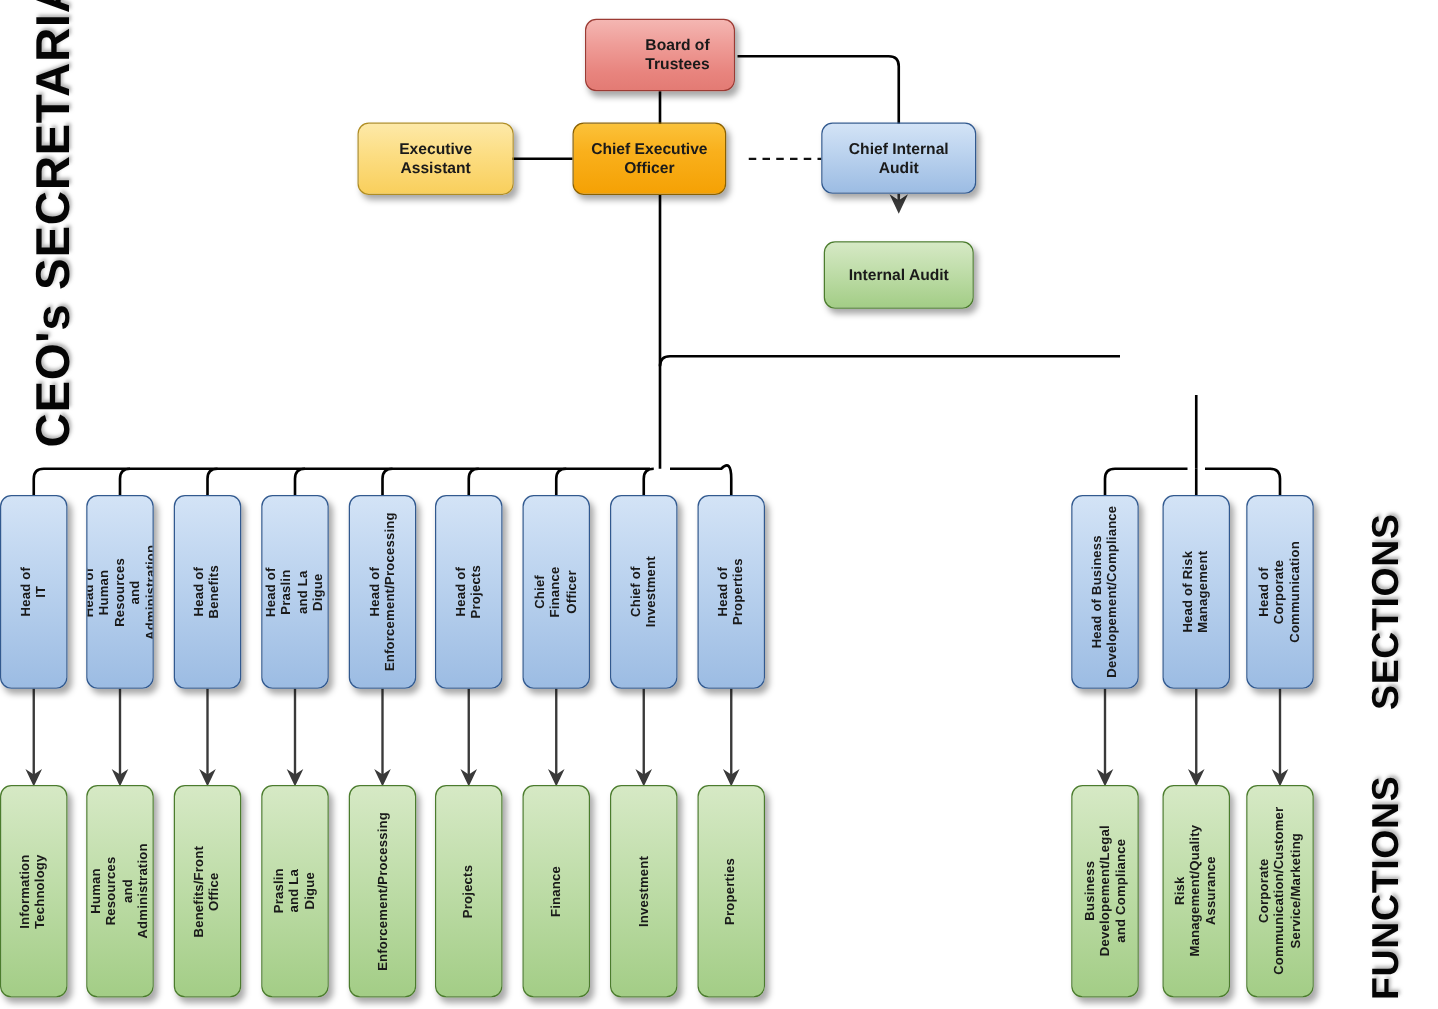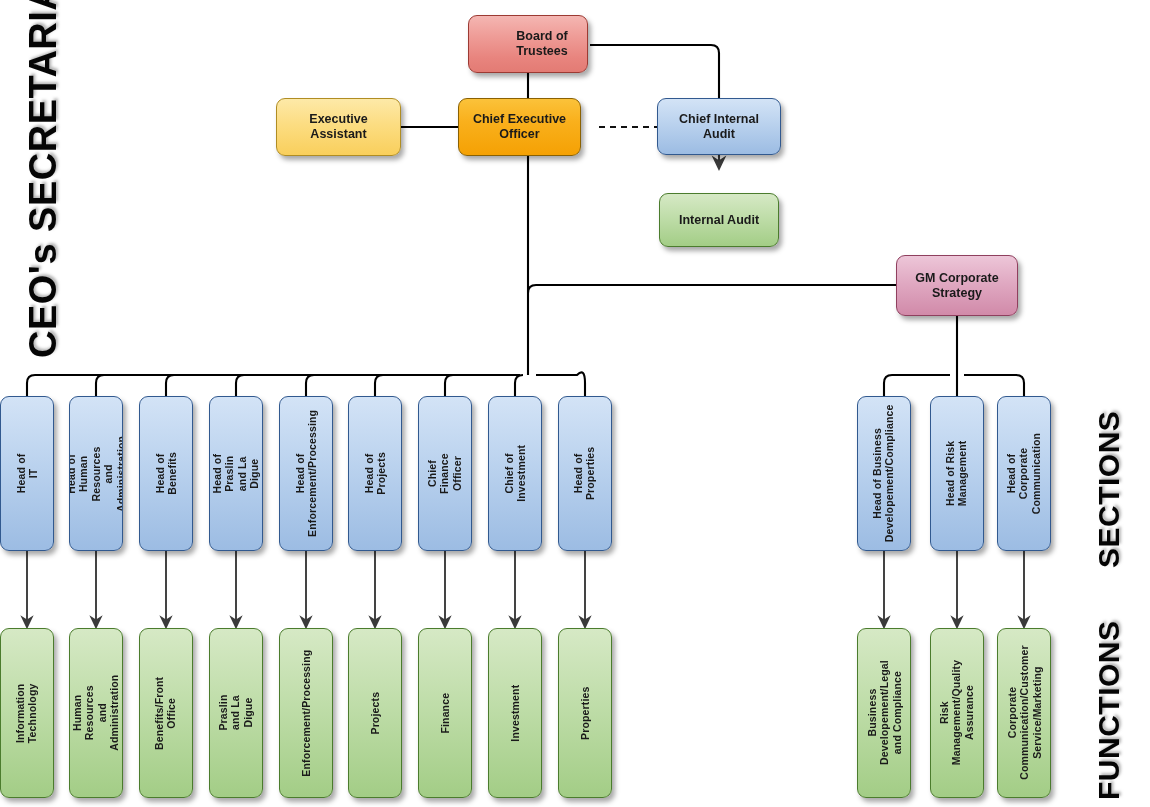--- a/index.html
+++ b/index.html
@@ -65,20 +65,21 @@
     border: 1.6px solid #9c3a33;
     padding-left: 28px;
   }
   .c-orange {
     background: linear-gradient(to bottom, #fbc23a 0%, #f9b01c 40%, #f5a104 100%);
     border: 1.6px solid #8a6102;
   }
   .c-yellow {
     background: linear-gradient(to bottom, #fde9a8 0%, #fcdd82 45%, #f9cf5c 100%);
     border: 1.6px solid #b08d23;
+    margin-left: 10px;
   }
   .c-blue {
     background: linear-gradient(to bottom, #d3e3f6 0%, #bdd4ef 40%, #9cbce3 100%);
     border: 1.6px solid #31598f;
   }
   .c-green {
     background: linear-gradient(to bottom, #d6e9c5 0%, #bfdda9 45%, #a3cd86 100%);
     border: 1.6px solid #4b7c2d;
   }
   .c-pink {
@@ -185,23 +186,20 @@
   </div>
 
   <div class="node h-node c-blue" style="left:657px; top:98px; width:124px; height:57px;">
     <span class="lbl">Chief Internal Audit</span>
   </div>
 
   <div class="node h-node c-green" style="left:659px; top:169px; width:120px; height:54px;margin-top:24px;">
     <span class="lbl">Internal Audit</span>
   </div>
 
-  <div class="node h-node c-pink" style="left:896px; top:255px; width:122px; height:61px;">
-    <span class="lbl">GM Corporate Strategy</span>
-  </div>
 
   <div class="node v-node c-blue" style="left:0px; top:396px; width:54px; height:155px;">
     <span class="lbl" style="width: 139px;">Head of IT</span>
   </div>
   <div class="node v-node c-blue" style="left:69px; top:396px; width:54px; height:155px;">
     <span class="lbl" style="width: 139px;">Head of Human Resources and Administration</span>
   </div>
   <div class="node v-node c-blue" style="left:139px; top:396px; width:54px; height:155px;">
     <span class="lbl" style="width: 139px;">Head of Benefits</span>
   </div>

